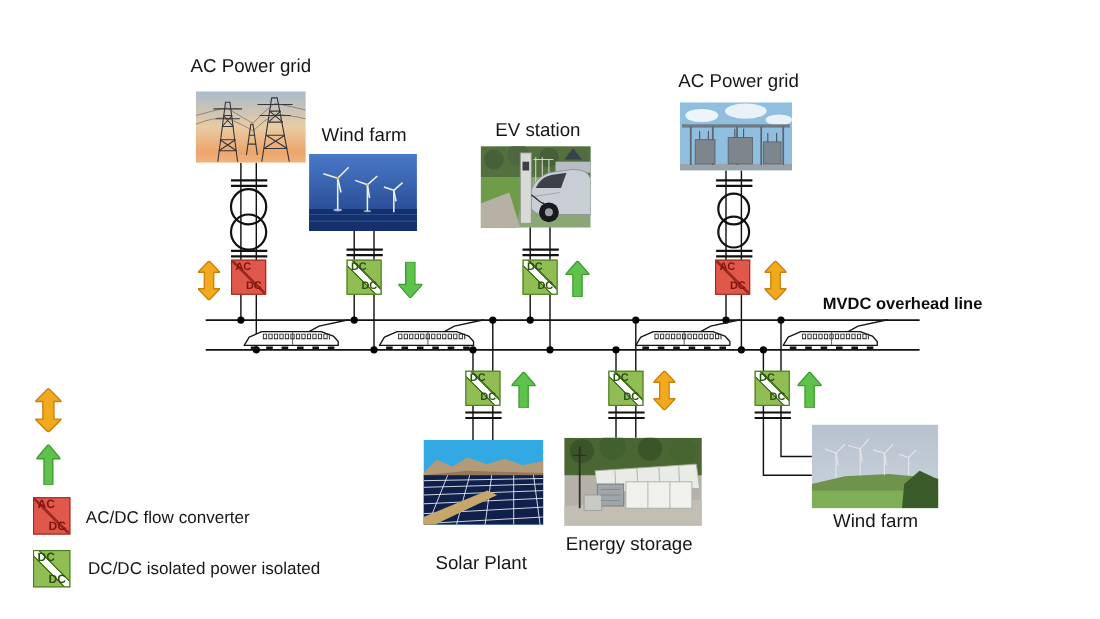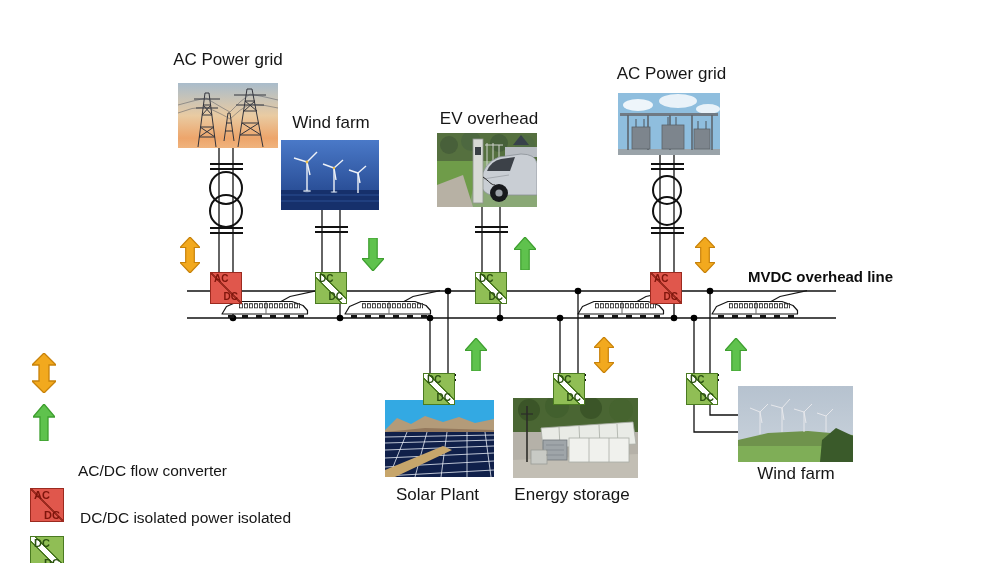--- a/index.html
+++ b/index.html
@@ -7,21 +7,21 @@
     position:relative; width:1000px; height:563px; background:#ffffff;
     font-family:"Liberation Sans", sans-serif; overflow:hidden;
   }
   .abs { position:absolute; }
   svg { display:block; }
 
   .node-label { position:absolute; text-align:center; font-size:17px; color:#161616; white-space:nowrap; }
   .mvdc-label { position:absolute; font-size:15px; font-weight:bold; color:#0d0d0d; white-space:nowrap;text-align:right; }
   .legend-label { position:absolute; font-size:15.5px; color:#161616; white-space:nowrap; }
 
-  .conv { position:absolute; width:32px; height:32px; box-sizing:border-box;margin-top:36px; }
+  .conv { position:absolute; width:32px; height:32px; box-sizing:border-box; }
   .conv .lt { position:absolute; top:0px; left:3px; font-weight:bold; font-size:10px; line-height:12px; }
   .conv .rb { position:absolute; bottom:0px; right:3px; font-weight:bold; font-size:10px; line-height:12px; }
   .conv.red {
     border:1.5px solid #9C2A1F; color:#7E150B; background-color:#E0574C;
     background-image:linear-gradient(to top right,
       rgba(0,0,0,0) calc(50% - 1.3px), #9C2A1F calc(50% - 1.3px),
       #9C2A1F calc(50% + 1.3px), rgba(0,0,0,0) calc(50% + 1.3px));
   }
   .conv.green {
     border:1.5px solid #4A7A21; color:#2C5212; background-color:#90BE55;
@@ -368,23 +368,23 @@
   </svg>
   <svg class="abs" style="left:594px;top:337px" width="20" height="36" viewBox="0 0 20 36">
     <path d="M10,0 L20,10.5 L14.3,10.5 L14.3,25.5 L20,25.5 L10,36 L0,25.5 L5.7,25.5 L5.7,10.5 L0,10.5 Z" fill="#F2A91E" stroke="#C8820A" stroke-width="1.2"></path>
   </svg>
   <svg class="abs" style="left:725px;top:338px" width="22" height="33" viewBox="0 0 22 33">
     <path d="M11,0 L22,12.5 L15.2,12.5 L15.2,33 L6.8,33 L6.8,12.5 L0,12.5 Z" fill="#5FC24D" stroke="#3E9F2F" stroke-width="1.2"></path>
   </svg>
 
   <div class="node-label" style="left:158px;top:50px;width:140px">AC Power grid</div>
   <div class="node-label" style="left:276px;top:113px;width:110px">Wind farm</div>
-  <div class="node-label" style="left:439px;top:109px;width:100px">EV overhead</div>
+  <div class="node-label" style="left:439px;top:109px;width:100px">EV station</div>
   <div class="node-label" style="left:604px;top:64px;width:135px">AC Power grid</div>
-  <div class="node-label" style="left:380px;top:485px;width:115px">Solar Plant</div>
+  <div class="node-label" style="left:380px;top:502px;width:115px">Solar Plant</div>
   <div class="node-label" style="left:498px;top:485px;width:148px">Energy storage</div>
   <div class="node-label" style="left:740px;top:464px;width:112px">Wind farm</div>
   <div class="mvdc-label" style="left:748px;top:268px">MVDC overhead line</div>
 
   <svg class="abs" style="left:32px;top:353px" width="24" height="40" viewBox="0 0 24 40">
     <path d="M12,0 L24,12 L17,12 L17,28 L24,28 L12,40 L0,28 L7,28 L7,12 L0,12 Z" fill="#F2A91E" stroke="#C8820A" stroke-width="1.3"></path>
   </svg>
 
   <svg class="abs" style="left:33px;top:404px" width="22" height="37" viewBox="0 0 22 37">
     <path d="M11,0 L22,13 L15,13 L15,37 L7,37 L7,13 L0,13 Z" fill="#5FC24D" stroke="#3E9F2F" stroke-width="1.3"></path>

